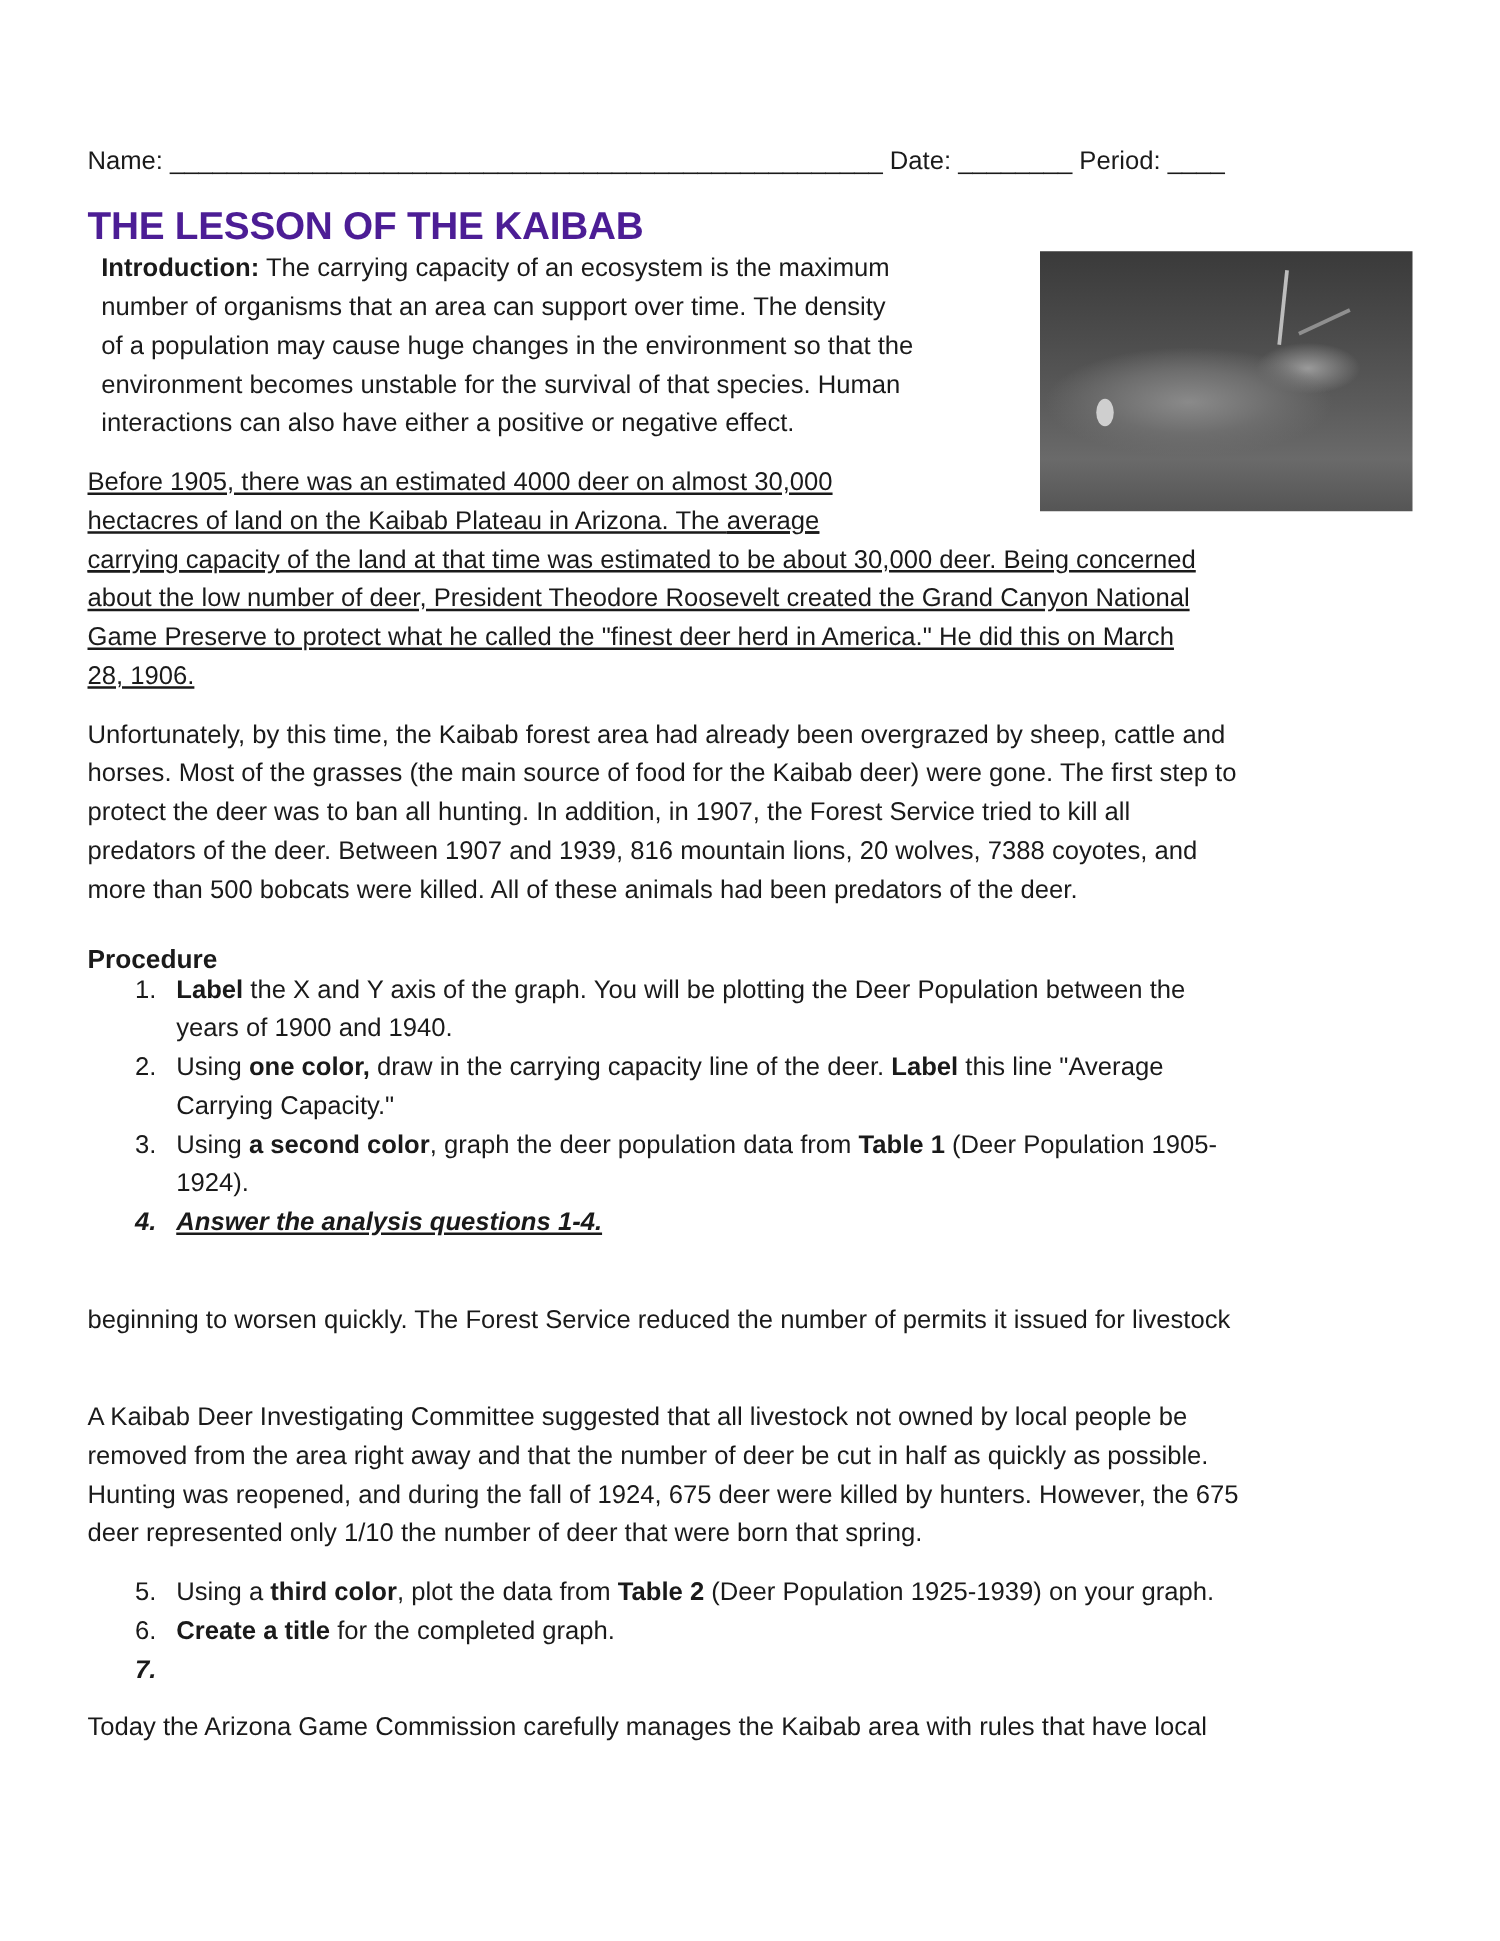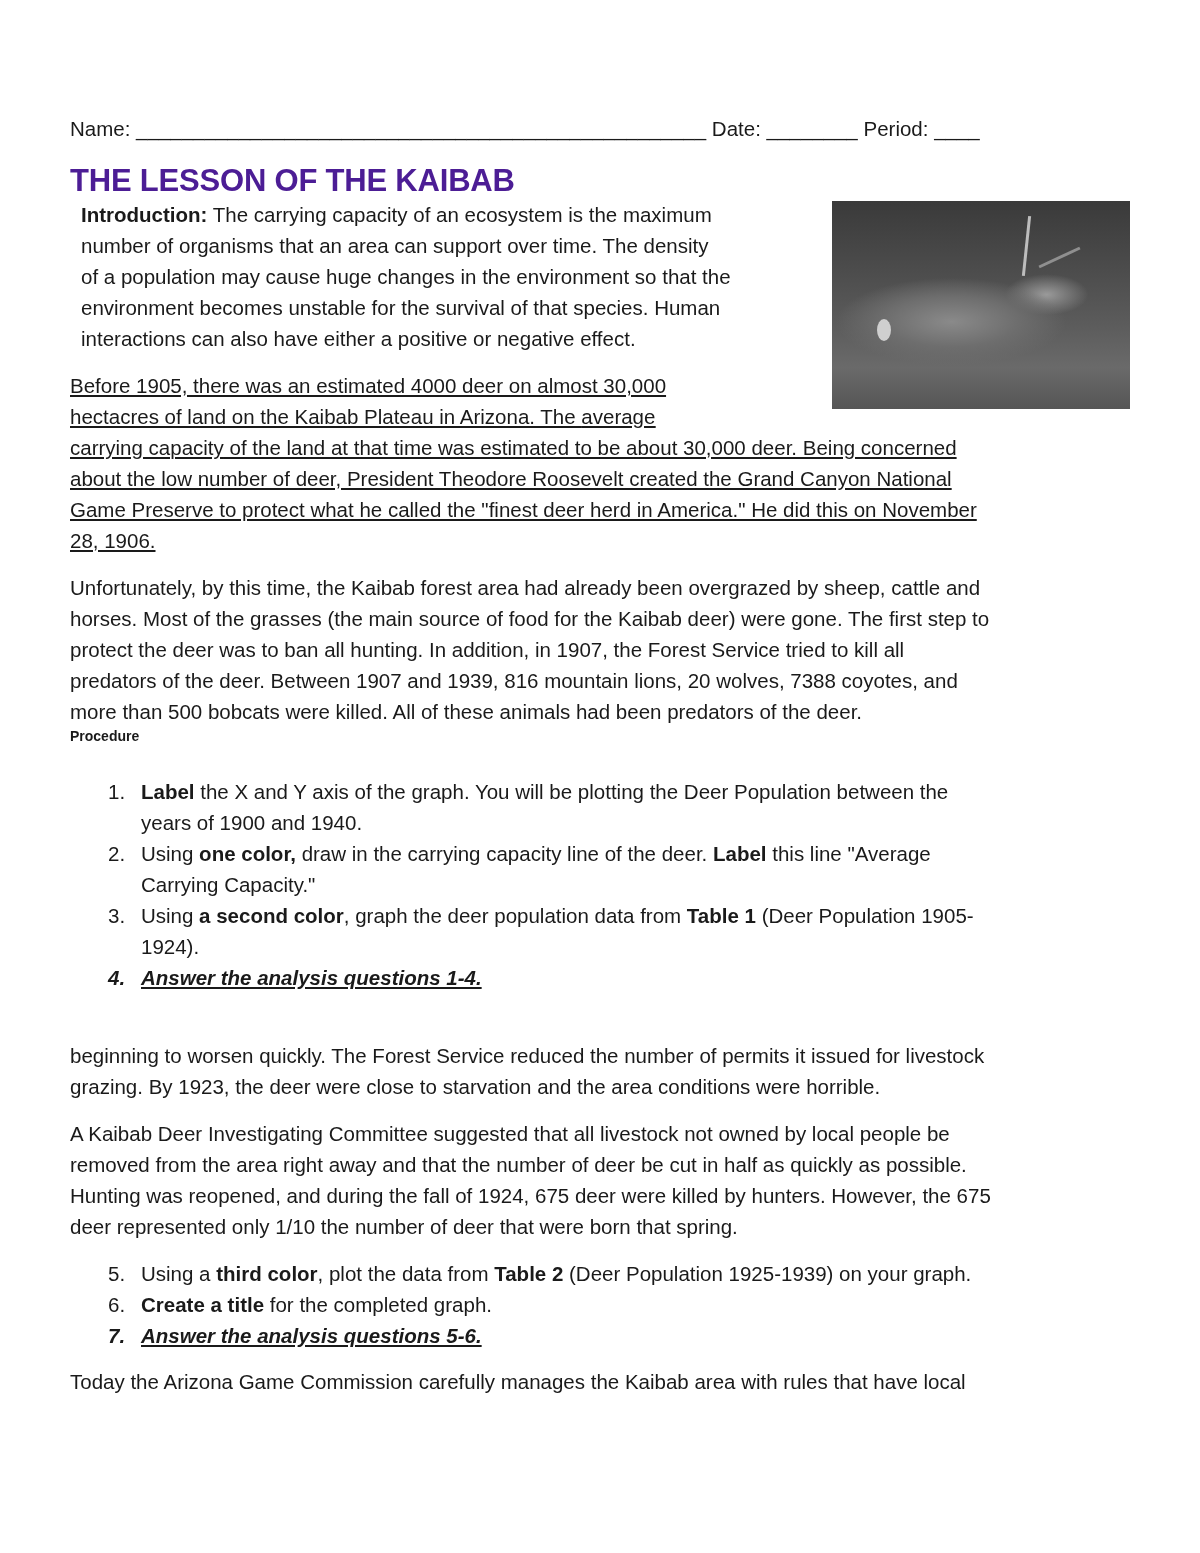--- a/index.html
+++ b/index.html
@@ -13,21 +13,21 @@
              radial-gradient(ellipse 55% 30% at 40% 58%, #8a8a8a 0%, #6e6e6e 40%, rgba(0,0,0,0) 70%),
              radial-gradient(ellipse 20% 14% at 72% 45%, #9a9a9a 0%, rgba(0,0,0,0) 70%),
              linear-gradient(180deg, #3a3a3a 0%, #4d4d4d 35%, #5c5c5c 60%, #6a6a6a 80%, #555 100%);
            }
   .photo .antler1 { position:absolute; left:193px; top:15px; width:3px; height:60px; background:#bdbdbd; transform:rotate(6deg); }
   .photo .antler2 { position:absolute; left:205px; top:55px; width:45px; height:3px; background:#8f8f8f; transform:rotate(-25deg); }
   .photo .rump { position:absolute; left:45px; top:118px; width:14px; height:22px; background:#cfcfcf; border-radius:50%; }
   .para { position:absolute; left:0; font-size:20.5px; line-height:31px; margin:0; }
   .u { text-decoration:underline; }
   .b { font-weight:bold; }
-  .proc-head { position:absolute; left:0; top:728px; font-size:14px; font-weight:bold; }
+  .proc-head { position:absolute; left:0; top:756px; font-size:21px; font-weight:bold; }
   ol.steps { position:absolute; left:0; margin:0; padding:0; list-style:none; font-size:20.5px; line-height:31px; }
   ol.steps li { position:relative; padding-left:71px; }
   ol.steps li .num { position:absolute; left:38px; top:0; }
   .em-step { font-weight:bold; font-style:italic; }
   .em-step .txt { text-decoration:underline;margin-top:22px; }
 </style>
 </head>
 <body>
 
 <div class="page">
@@ -55,21 +55,21 @@
     <span>of a population may cause huge changes in the environment so that the</span><br>
     <span>environment becomes unstable for the survival of that species. Human</span><br>
     <span>interactions can also have either a positive or negative effect.</span>
   </p>
 
   <p class="para" style="top:370px; width:1060px;text-decoration:underline;">
     <span>Before 1905, there was an estimated 4000 deer on almost 30,000</span><br>
     <span>hectacres of land on the Kaibab Plateau in Arizona. The </span><span class="u">average</span><br>
     <span class="u">carrying capacity</span><span> of the land at that time was estimated to be about 30,000 deer. Being concerned</span><br>
     <span>about the low number of deer, President Theodore Roosevelt created the Grand Canyon National</span><br>
-    <span>Game Preserve to protect what he called the "finest deer herd in America." He did this on November</span><br>
+    <span>Game Preserve to protect what he called the "finest deer herd in America." He did this on March</span><br>
     <span>28, 1906.</span>
   </p>
 
   <p class="para" style="top:572px; width:1060px;">
     <span>Unfortunately, by this time, the Kaibab forest area had already been overgrazed by sheep, cattle and</span><br>
     <span>horses. Most of the grasses (the main source of food for the Kaibab deer) were gone. The first step to</span><br>
     <span>protect the deer was to ban all hunting. In addition, in 1907, the Forest Service tried to kill all</span><br>
     <span>predators of the deer. Between 1907 and 1939, 816 mountain lions, 20 wolves, 7388 coyotes, and</span><br>
     <span>more than 500 bobcats were killed. All of these animals had been predators of the deer.</span>
   </p>
@@ -94,42 +94,40 @@
     </li>
     <li class="em-step">
       <span class="num">4.</span>
       <span class="txt">Answer the analysis questions 1-4.</span>
     </li>
   </ol>
 
   <p class="para" style="top:1009px; width:1060px;">
     <br>
     <span>beginning to worsen quickly. The Forest Service reduced the number of permits it issued for livestock</span><br>
-    <span>grazing. By 1923, the deer were close to starvation and the area conditions were horrible.</span>
   </p>
 
   <p class="para" style="top:1118px; width:1060px;">
     <span>A Kaibab Deer Investigating Committee suggested that all livestock not owned by local people be</span><br>
     <span>removed from the area right away and that the number of deer be cut in half as quickly as possible.</span><br>
     <span>Hunting was reopened, and during the fall of 1924, 675 deer were killed by hunters. However, the 675</span><br>
     <span>deer represented only 1/10 the number of deer that were born that spring.</span>
   </p>
 
   <ol class="steps" style="top:1258px;">
     <li>
       <span class="num">5.</span>
       <span>Using a </span><span class="b">third color</span><span>, plot the data from </span><span class="b">Table 2</span><span> (Deer Population 1925-1939) on your graph.</span>
     </li>
     <li>
       <span class="num">6.</span>
       <span class="b">Create a title</span><span> for the completed graph.</span>
     </li>
     <li class="em-step">
       <span class="num">7.</span>
-      <span class="txt">Answer the analysis questions 5-6.</span>
     </li>
   </ol>
 
   <p class="para" style="top:1366px; width:1060px;">
     <span>Today the Arizona Game Commission carefully manages the Kaibab area with rules that have local</span><br>
   </p>
 
 </div>
 
 </body></html>

